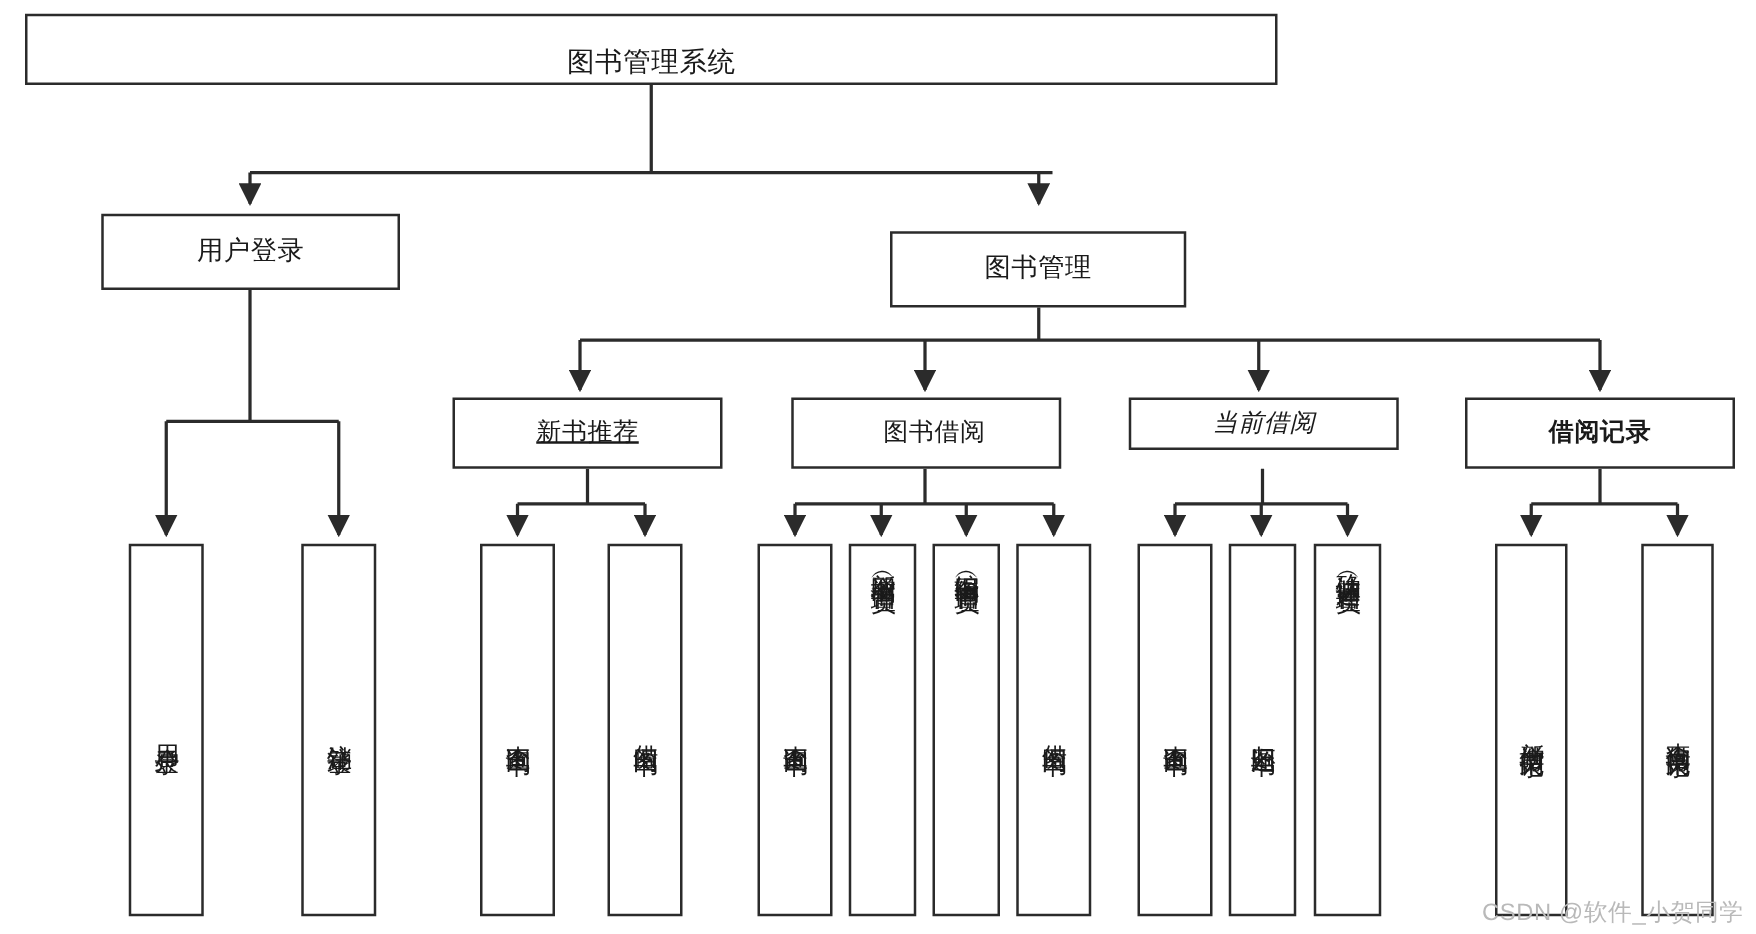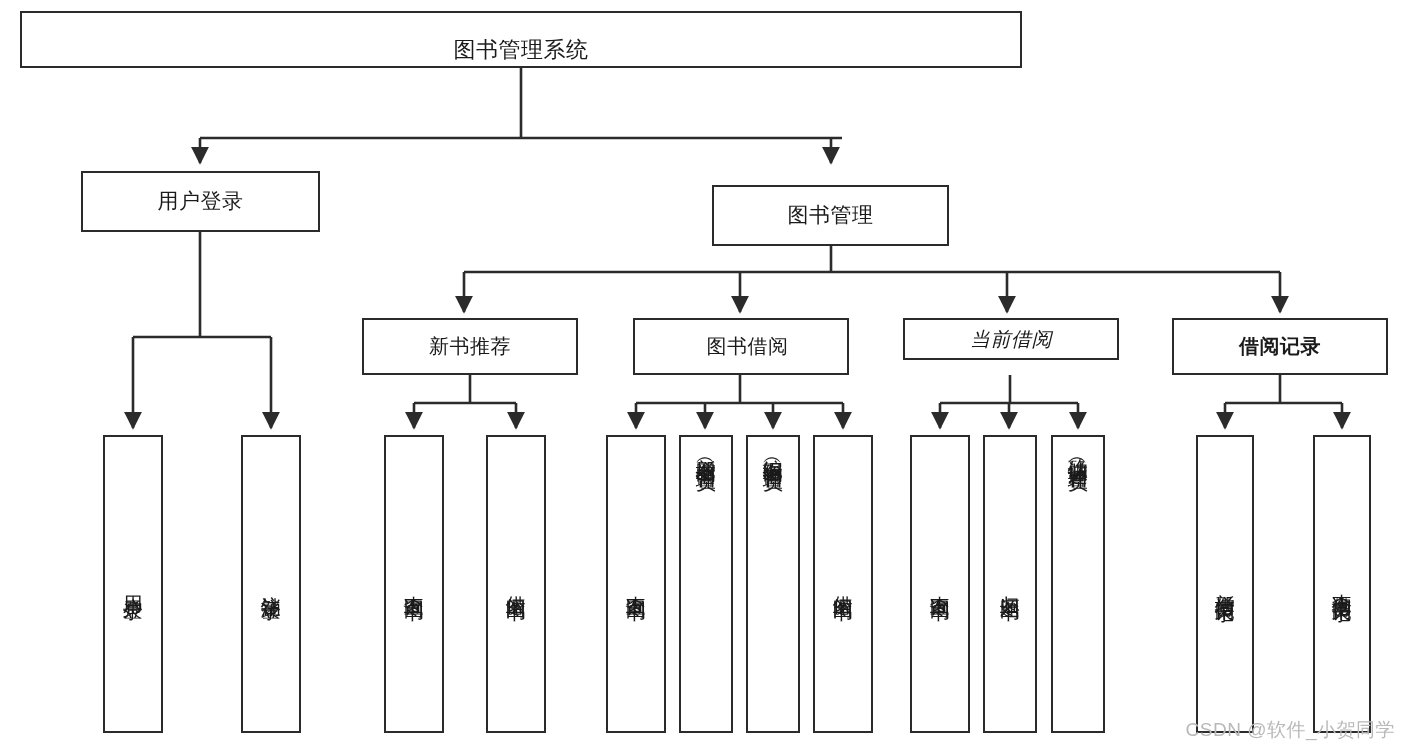--- a/index.html
+++ b/index.html
@@ -139,21 +139,21 @@
     <span class="node-label">图书管理系统</span>
   </div>
 
   <div class="node level2" style="left:81px; top:171px; width:239px; height:61px;">
     <span class="node-label">用户登录</span>
   </div>
   <div class="node level2" style="left:712px; top:159px; width:237px; height:61px;margin-top:26px;">
     <span class="node-label">图书管理</span>
   </div>
 
-  <div class="node level3" style="left:362px; top:318px; width:216px; height:57px;">
+  <div class="node level3" style="left:362px; top:318px; width:216px; height:57px;text-decoration:underline;">
     <span class="node-label">新书推荐</span>
   </div>
   <div class="node level3" style="left:633px; top:318px; width:216px; height:57px;padding-left:13px;">
     <span class="node-label">图书借阅</span>
   </div>
   <div class="node level3" style="left:903px; top:318px; width:216px; height:42px;font-style:italic;">
     <span class="node-label">当前借阅</span>
   </div>
   <div class="node level3" style="left:1172px; top:318px; width:216px; height:57px;font-weight:bold;">
     <span class="node-label">借阅记录</span>

